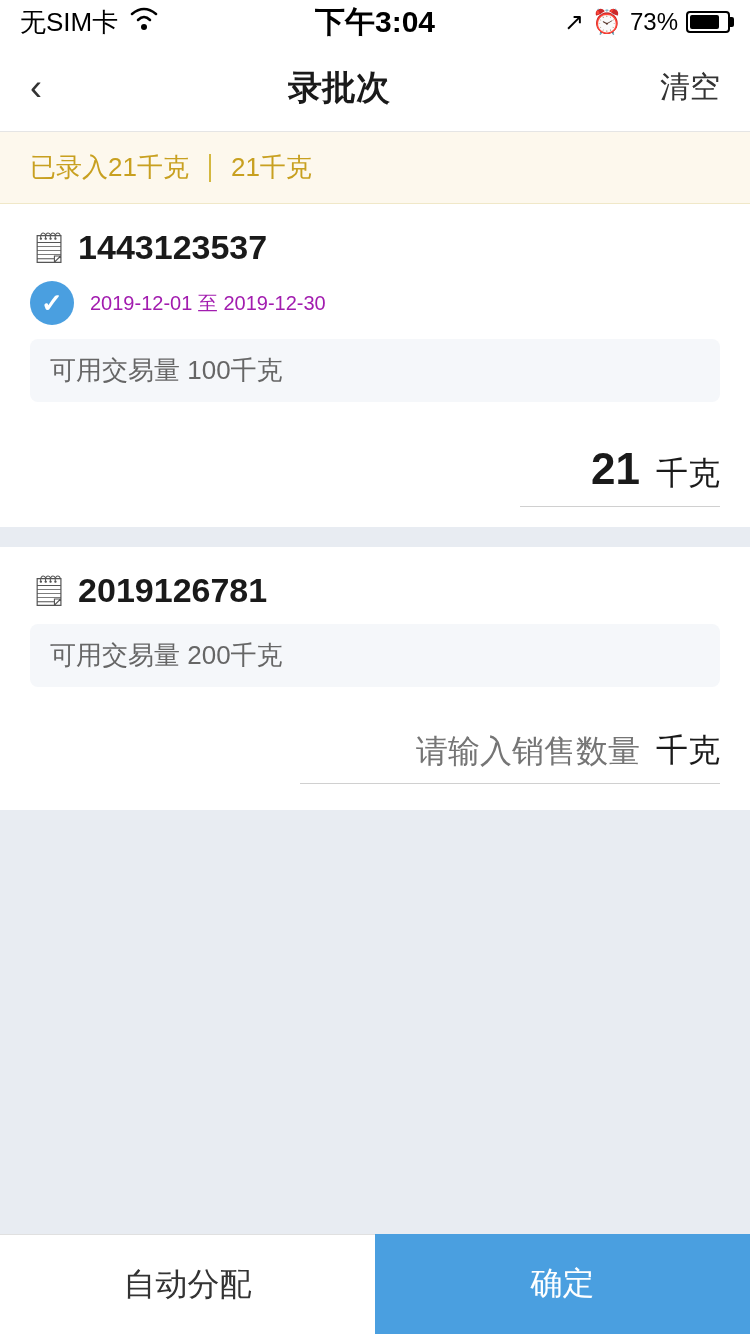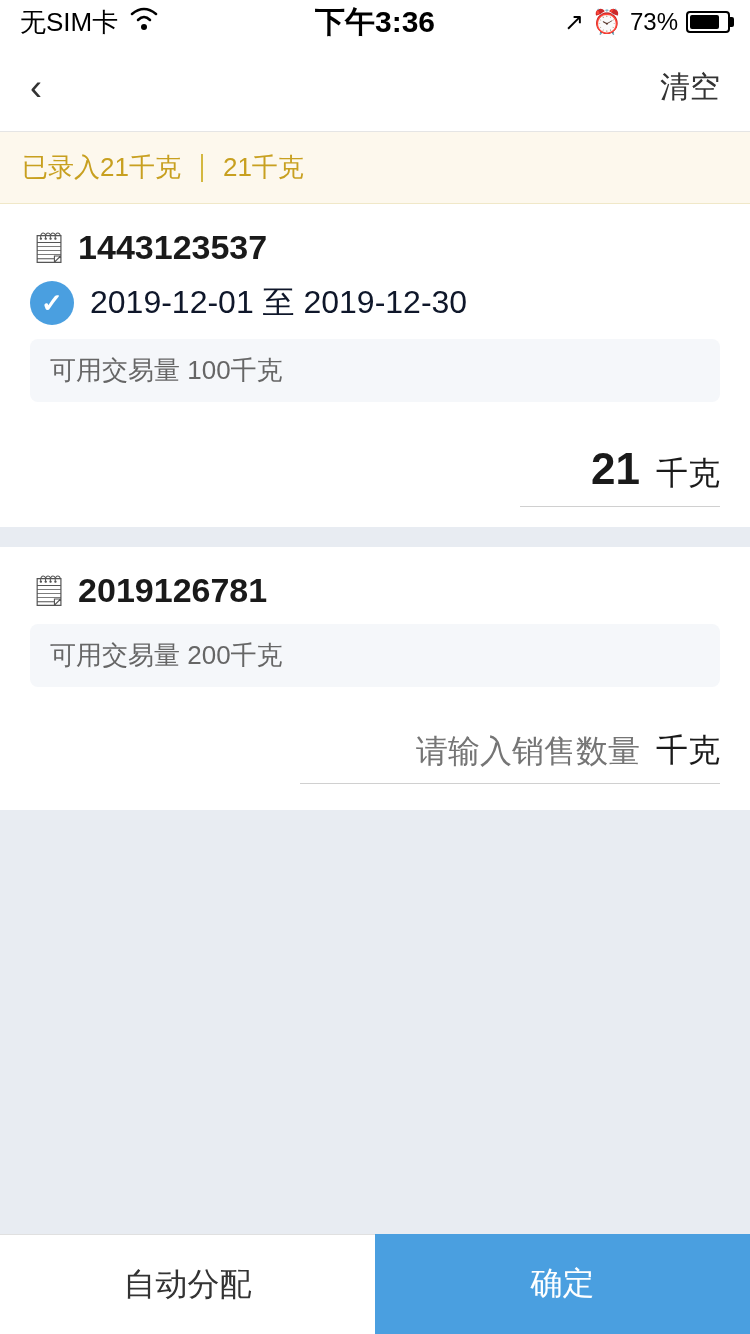--- a/index.html
+++ b/index.html
@@ -95,21 +95,21 @@
     .nav-clear {
       font-size: 30px;
       color: #333;
       cursor: pointer;
       margin-left: 24px;
     }
 
     
     .info-banner {
       background: #fdf8ed;
-      padding: 18px 22px;
+      padding: 18px 30px;
       display: flex;
       align-items: center;
       gap: 20px;
       border-bottom: 1px solid #f0e8c8;
     }
     .info-label {
       font-size: 26px;
       color: #c8a020;
       font-weight: 500;
     }
@@ -169,22 +169,22 @@
     }
     .radio-btn.unselected {
       background: #d0d0d0;
     }
     .radio-check {
       color: white;
       font-size: 26px;
       font-weight: bold;
     }
     .batch-date {
-      font-size: 32px;
-      color: #0f172a;
+      font-size: 20px;
+      color: #a21caf;
     }
 
     .availability-box {
       background: #f5f7fa;
       border-radius: 8px;
       padding: 14px 20px;
       margin-bottom: 6px;
     }
     .availability-text {
       font-size: 26px;
@@ -297,33 +297,34 @@
     <span>无SIM卡</span>
     <span>
       <svg width="32" height="26" viewBox="0 0 32 26">
         <path d="M16 20 Q16 20 16 20" stroke="#000" stroke-width="3" fill="none"></path>
         <path d="M10 14 Q16 8 22 14" stroke="#000" stroke-width="2.5" fill="none" stroke-linecap="round"></path>
         <path d="M4 8 Q16 -2 28 8" stroke="#000" stroke-width="2.5" fill="none" stroke-linecap="round"></path>
         <circle cx="16" cy="21" r="3" fill="#000"></circle>
       </svg>
     </span>
   </div>
-  <span class="status-time">下午3:36</span>
+  <span class="status-time">下午3:04</span>
   <div class="status-right">
     <span>↗</span>
     <span>⏰</span>
     <span>73%</span>
     <span class="battery-icon">
       <span class="battery-fill"></span>
     </span>
   </div>
 </div>
 
 <div class="nav-bar">
   <span class="nav-back">‹</span>
+  <span class="nav-title">录批次</span>
   <span class="nav-clear">清空</span>
 </div>
 
 <div class="info-banner">
   <span class="info-label">已录入21千克</span>
   <div class="info-divider"></div>
   <span class="info-value">21千克</span>
 </div>
 
 <div class="card">

